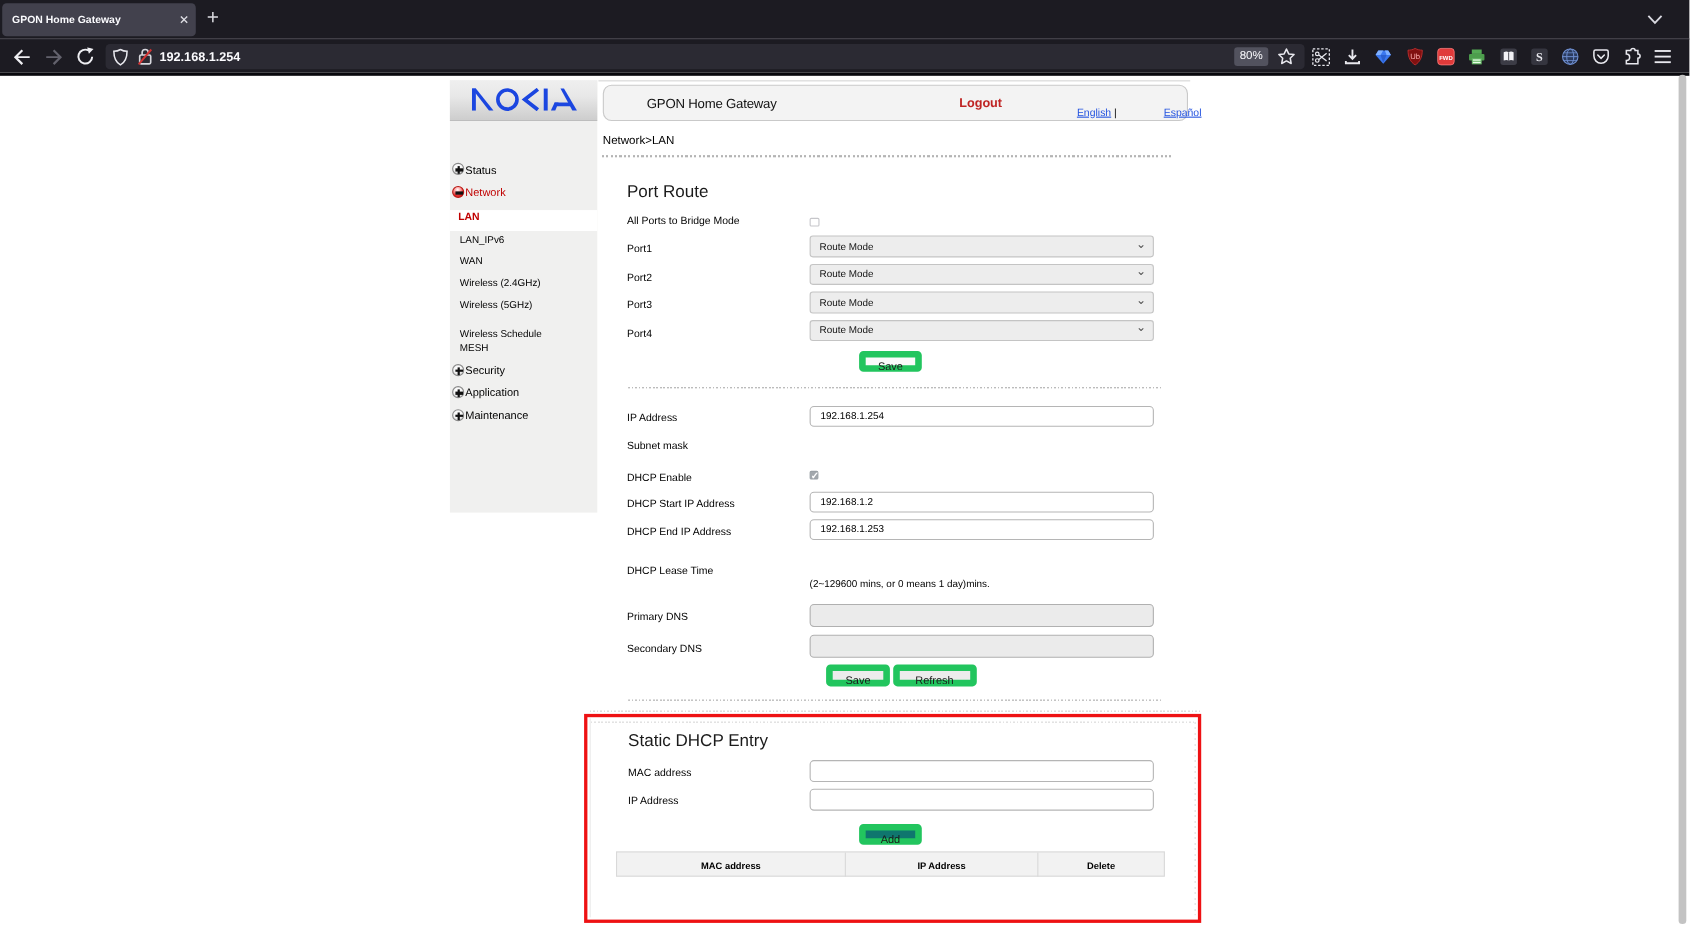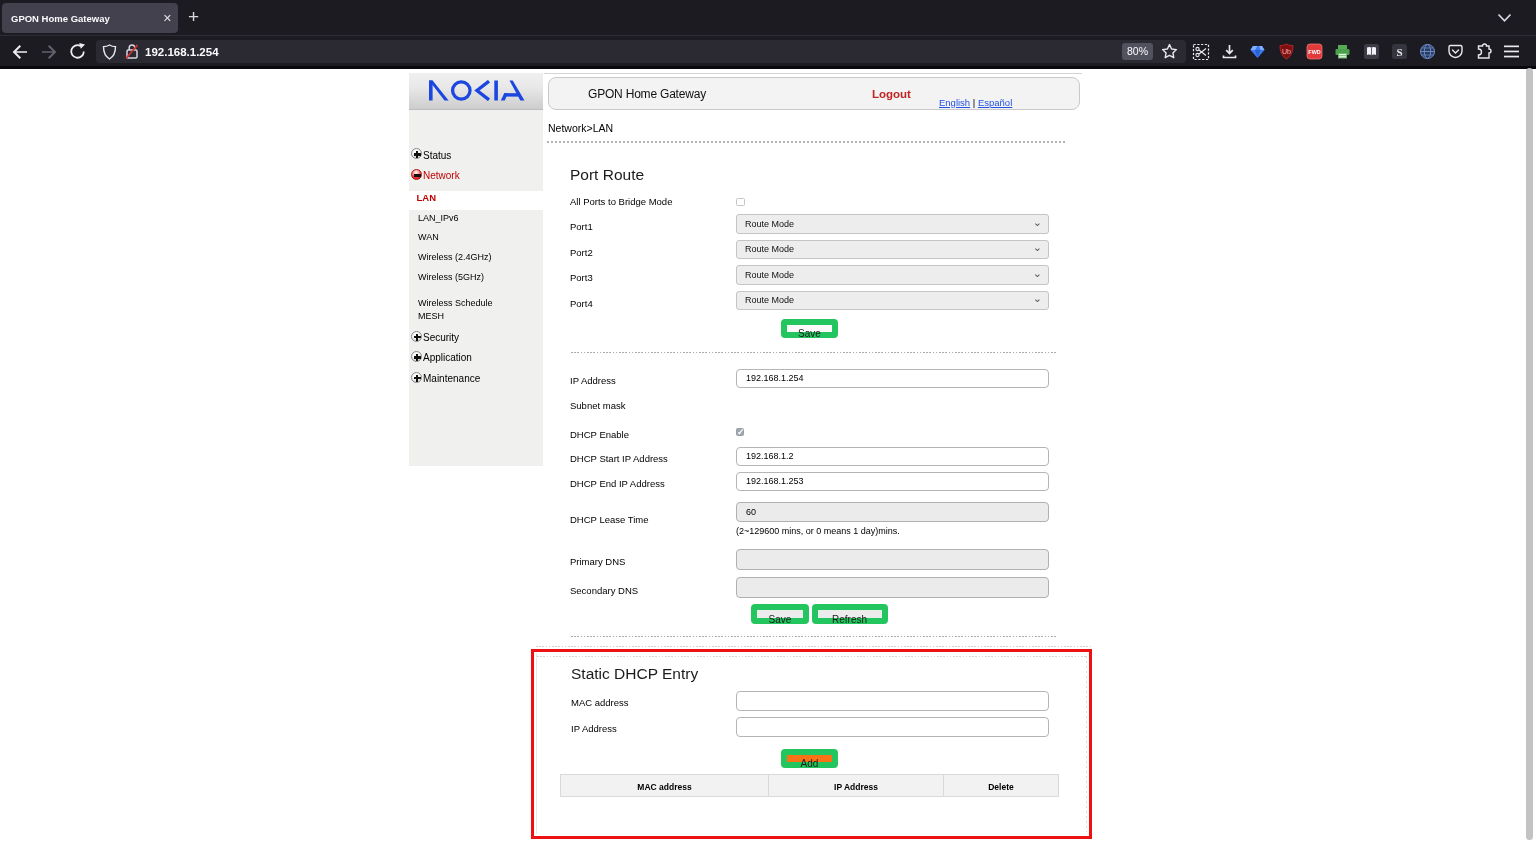--- a/index.html
+++ b/index.html
@@ -33,21 +33,21 @@
   .menuitem { font-size:10px; color:#000; }
   .subitem { font-size:9px; color:#000; }
   #lanhl { left:0px; top:118px; width:134px; height:19px; background:#ffffff; }
 
   
   #hdrbox { left:548px; top:8px; width:532px; height:33px; background:#f3f3f3;
      border:1px solid #c9c9c9; border-radius:8px; }
   #hdrtitle { left:588px; top:17.5px; font-size:12px; letter-spacing:-0.2px; color:#111; }
   #logout { left:872px; top:18.5px; font-size:11.5px; font-weight:bold; color:#bf2423; }
   #langs { left:939px; top:27.5px; font-size:9.5px; color:#000; }
-  #langs a { color:#2353e0; text-decoration:underline; }
+  #langs a { color:#2353e0; text-decoration:underline;margin-left:40px; }
 
   #crumb { left:548px; top:53px; font-size:10.5px; color:#000; }
   .sep { height:2px; background:repeating-linear-gradient(90deg,#b4b4b4 0 2px,transparent 2px 4px); }
   .septhin { height:1px; background:repeating-linear-gradient(90deg,#ababab 0 1.6px,transparent 1.6px 3.2px); }
 
   .flabel { font-size:9.5px; color:#000; padding-top:1px; }
   .field { border:1px solid #b5b5b5; border-radius:4px; background:#fff;
      font-size:9px; color:#000; padding-left:9px; display:flex; align-items:center; }
   .gray { background:#ebebeb; }
   .selectbox { border:1px solid #c4c4c4; border-radius:3px; background:#ededed;
@@ -247,41 +247,40 @@
     <div class="abs flabel" style="left:570px; top:305px;">IP Address</div>
     <div class="abs field" style="left:736px; top:300px; width:313px; height:18.5px;">192.168.1.254</div>
     <div class="abs flabel" style="left:570px; top:330px;">Subnet mask</div>
     <div class="abs flabel" style="left:570px; top:359px;">DHCP Enable</div>
     <div class="abs cbox checked" style="left:735.5px; top:358.5px;"></div>
     <div class="abs flabel" style="left:570px; top:383px;">DHCP Start IP Address</div>
     <div class="abs field" style="left:736px; top:378px; width:313px; height:18.5px;">192.168.1.2</div>
     <div class="abs flabel" style="left:570px; top:408px;">DHCP End IP Address</div>
     <div class="abs field" style="left:736px; top:403px; width:313px; height:18.5px;">192.168.1.253</div>
     <div class="abs flabel" style="left:570px; top:444px;">DHCP Lease Time</div>
-    <div class="abs field gray" style="left:736px; top:433px; width:313px; height:19.5px; border-color:#b0b0b0;">60</div>
     <div class="abs" style="left:736px; top:457px; font-size:9px; color:#000;">(2~129600 mins, or 0 means 1 day)mins.</div>
     <div class="abs flabel" style="left:570px; top:486px;">Primary DNS</div>
     <div class="abs field gray" style="left:736px; top:480px; width:313px; height:20.5px; border-color:#b0b0b0;"></div>
     <div class="abs flabel" style="left:570px; top:515px;">Secondary DNS</div>
     <div class="abs field gray" style="left:736px; top:508px; width:313px; height:20.5px; border-color:#b0b0b0;"></div>
     <div class="abs btn" style="left:751px; top:535px; width:58px; height:20px; line-height:19px;">Save</div>
     <div class="abs btn" style="left:811.5px; top:535px; width:76px; height:20px; line-height:19px;">Refresh</div>
     <div class="abs septhin" style="left:571px; top:567px; width:485px;"></div>
 
     <div class="abs" style="left:536px; top:576.5px; width:556px; height:1px; background:repeating-linear-gradient(90deg,#cfcfcf 0 1.6px,transparent 1.6px 3.2px);"></div>
     <div class="abs" id="redbox"></div>
     <div class="abs" style="left:537px; top:586.5px; width:549px; height:1px; background:repeating-linear-gradient(90deg,#d6d6d6 0 1.6px,transparent 1.6px 3.2px);"></div>
     <div class="abs" style="left:1085.5px; top:586.5px; width:1px; height:176px; background:repeating-linear-gradient(180deg,#dcdcdc 0 2px,transparent 2px 5px);"></div>
     <div class="abs" style="left:535.5px; top:584px; width:1px; height:181px; background:#e8e8e8;"></div>
     <div class="abs h2" style="left:571px; top:596px;">Static DHCP Entry</div>
     <div class="abs flabel" style="left:571px; top:627px;">MAC address</div>
     <div class="abs field" style="left:736px; top:622px; width:313px; height:20px;"></div>
     <div class="abs flabel" style="left:571px; top:653px;">IP Address</div>
     <div class="abs field" style="left:736px; top:648px; width:313px; height:20px;"></div>
-    <div class="abs btn" style="left:781px; top:680px; width:57px; height:19px; line-height:18px; background:#f97316;">Add</div>
+    <div class="abs btn" style="left:781px; top:680px; width:57px; height:19px; line-height:18px; background:#0f766e;">Add</div>
     <div class="abs" id="dhcptable">
       <span class="th" style="left:0; width:207px;">MAC address</span>
       <span class="th" style="left:207px; width:175px; border-left:1px solid #d9d9d9;">IP Address</span>
       <span class="th" style="left:382px; width:115px; border-left:1px solid #d9d9d9;">Delete</span>
     </div>
   </div>
 
 </div>
 
 </body></html>

